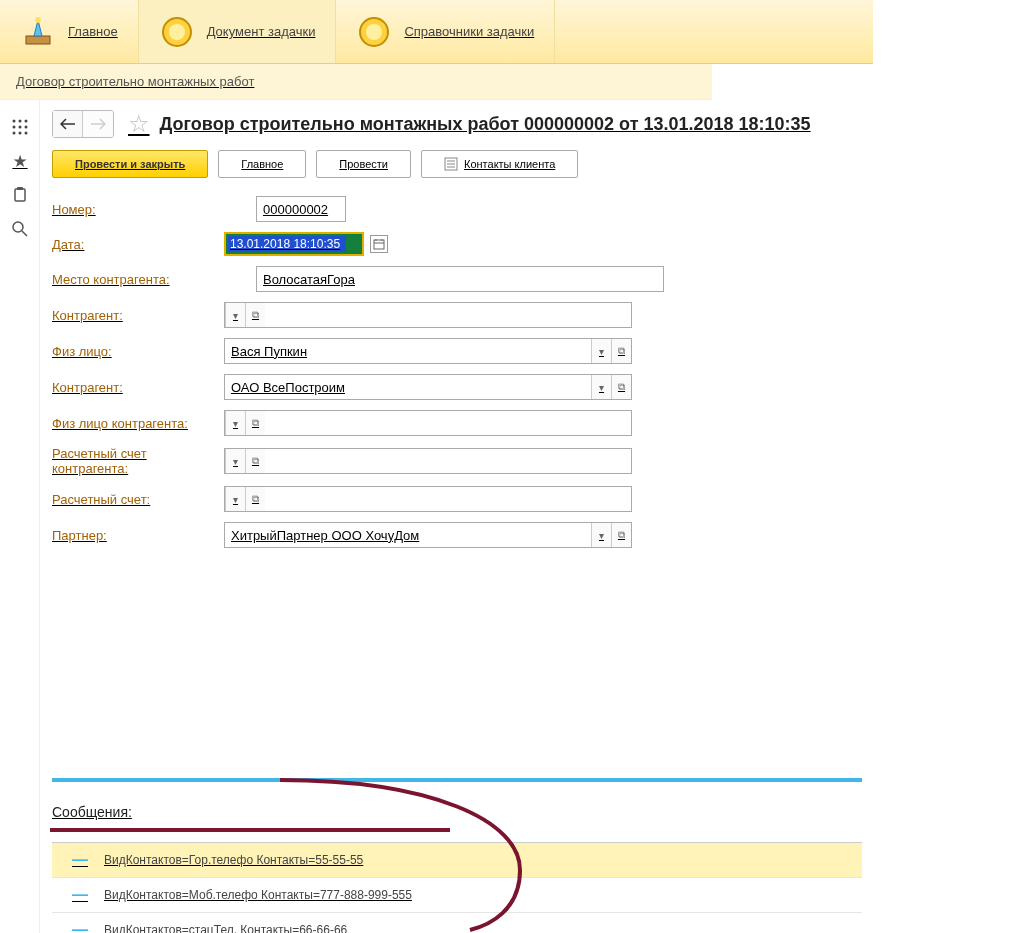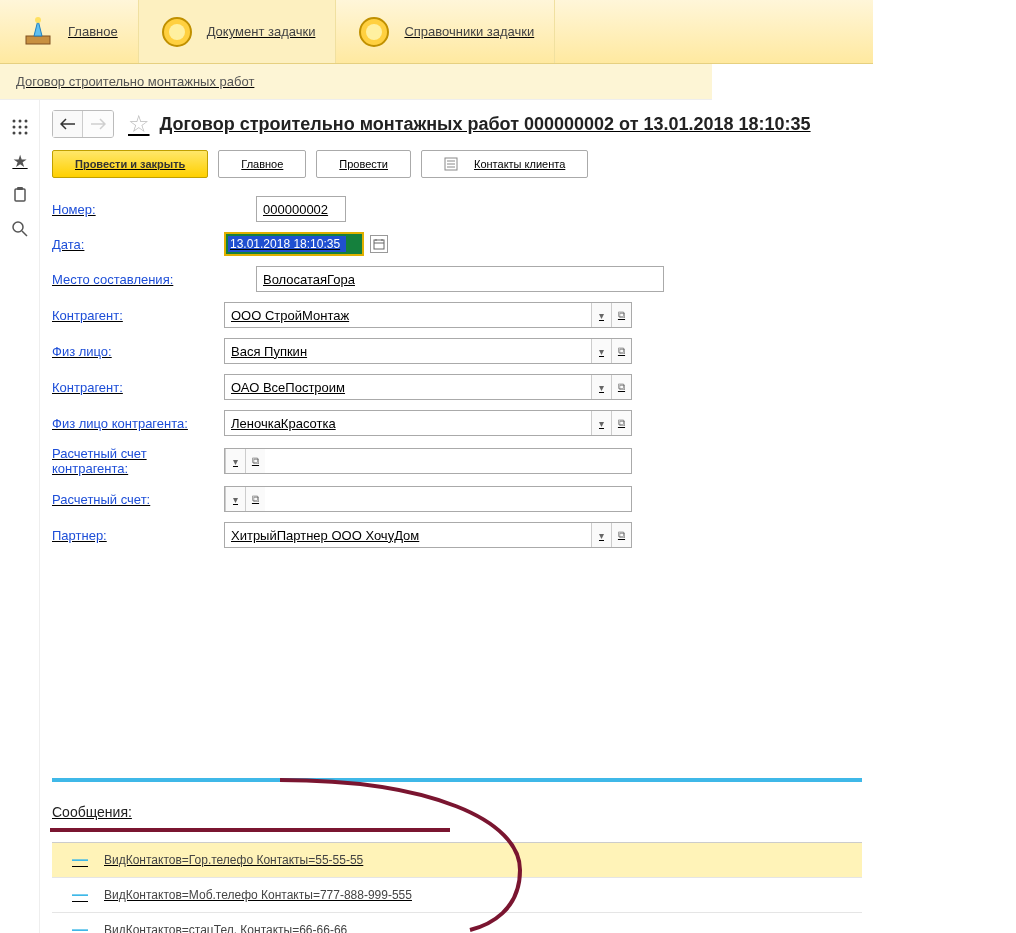--- a/index.html
+++ b/index.html
@@ -26,26 +26,26 @@
   .nav-buttons { display: flex; border: 1px solid #bbb; border-radius: 3px; margin-right: 14px; }
   .nav-btn { width: 30px; height: 26px; display: flex; align-items: center; justify-content: center; cursor: pointer; background: #f9f9f9; }
   .nav-btn:first-child { border-right: 1px solid #ccc; }
   .star { color: #bbb; font-size: 24px; margin-right: 10px; cursor: pointer; }
   .page-title { font-size: 18px; font-weight: bold; color: #222; }
   
   
   .toolbar { display: flex; gap: 10px; margin-bottom: 18px; }
   .btn { padding: 6px 22px; border: 1px solid #aaa; border-radius: 2px; background: #fff; cursor: pointer; font-size: 11px; }
   .btn-primary { background: linear-gradient(#ffe76a, #ffd000); border: 1px solid #c0a000; font-weight: bold; color: #333; }
-  .btn-icon { display: flex; align-items: center; gap: 16px; }
+  .btn-icon { display: flex; align-items: center; gap: 6px; }
   .btn-icon-inner { width: 14px; height: 14px; display: inline-flex; }
   
   
   .form-row { display: flex; align-items: center; margin-bottom: 10px; }
-  .form-label { width: 172px; color: #1d4ed8; font-size: 13px; }
+  .form-label { width: 172px; color: #a16207; font-size: 13px; }
   .form-input { border: 1px solid #aaa; padding: 4px 6px; font-size: 13px; height: 26px; margin-left: 32px; }
   .form-input.numer { width: 90px; }
   .form-input.text { width: 408px; }
   .date-wrap { display: flex; align-items: center; border: 2px solid #e0b000; background: #15803d; padding: 2px; width: 140px; }
   .date-highlight { background: #2050d0; color: #fff; padding: 1px 2px; font-size: 12px; width: 118px; }
   .date-cal { margin-left: 4px; width: 18px; height: 18px; border: 1px solid #999; display: flex; align-items: center; justify-content: center; font-size: 10px; cursor: pointer; }
   .ref-input { display: flex; border: 1px solid #aaa; height: 26px; width: 408px; }
   .ref-text { flex: 1; padding: 4px 6px; border: none; font-size: 13px; }
   .ref-btn { width: 20px; border-left: 1px solid #ccc; display: flex; align-items: center; justify-content: center; cursor: pointer; font-size: 10px; color: #666; background: #fafafa; }
   
@@ -179,27 +179,26 @@
       <span class="date-cal" style="margin-left:6px">
         <svg width="12" height="12" viewBox="0 0 12 12">
               <rect x="1" y="2" width="10" height="9" fill="none" stroke="#666"></rect>
               <line x1="1" y1="5" x2="11" y2="5" stroke="#666"></line>
               <line x1="3" y1="1" x2="3" y2="3" stroke="#666"></line>
               <line x1="9" y1="1" x2="9" y2="3" stroke="#666"></line>
             </svg>
       </span>
     </div>
     <div class="form-row">
-      <span class="form-label">Место составления:</span>
+      <span class="form-label">Место контрагента:</span>
       <input class="form-input text" value="ВолосатаяГора" style="">
     </div>
     <div class="form-row">
       <span class="form-label">Контрагент:</span>
       <div class="ref-input">
-        <input class="ref-text" value="ООО СтройМонтаж" style="">
         <span class="ref-btn">▾</span>
         <span class="ref-btn">⧉</span>
       </div>
     </div>
     <div class="form-row">
       <span class="form-label">Физ лицо:</span>
       <div class="ref-input">
         <input class="ref-text" value="Вася Пупкин" style="">
         <span class="ref-btn">▾</span>
         <span class="ref-btn">⧉</span>
@@ -209,21 +208,20 @@
       <span class="form-label">Контрагент:</span>
       <div class="ref-input">
         <input class="ref-text" value="ОАО ВсеПостроим" style="">
         <span class="ref-btn">▾</span>
         <span class="ref-btn">⧉</span>
       </div>
     </div>
     <div class="form-row">
       <span class="form-label">Физ лицо контрагента:</span>
       <div class="ref-input">
-        <input class="ref-text" value="ЛеночкаКрасотка" style="">
         <span class="ref-btn">▾</span>
         <span class="ref-btn">⧉</span>
       </div>
     </div>
     <div class="form-row">
       <span class="form-label">Расчетный счет контрагента:</span>
       <div class="ref-input">
         <span class="ref-btn">▾</span>
         <span class="ref-btn">⧉</span>
       </div>

